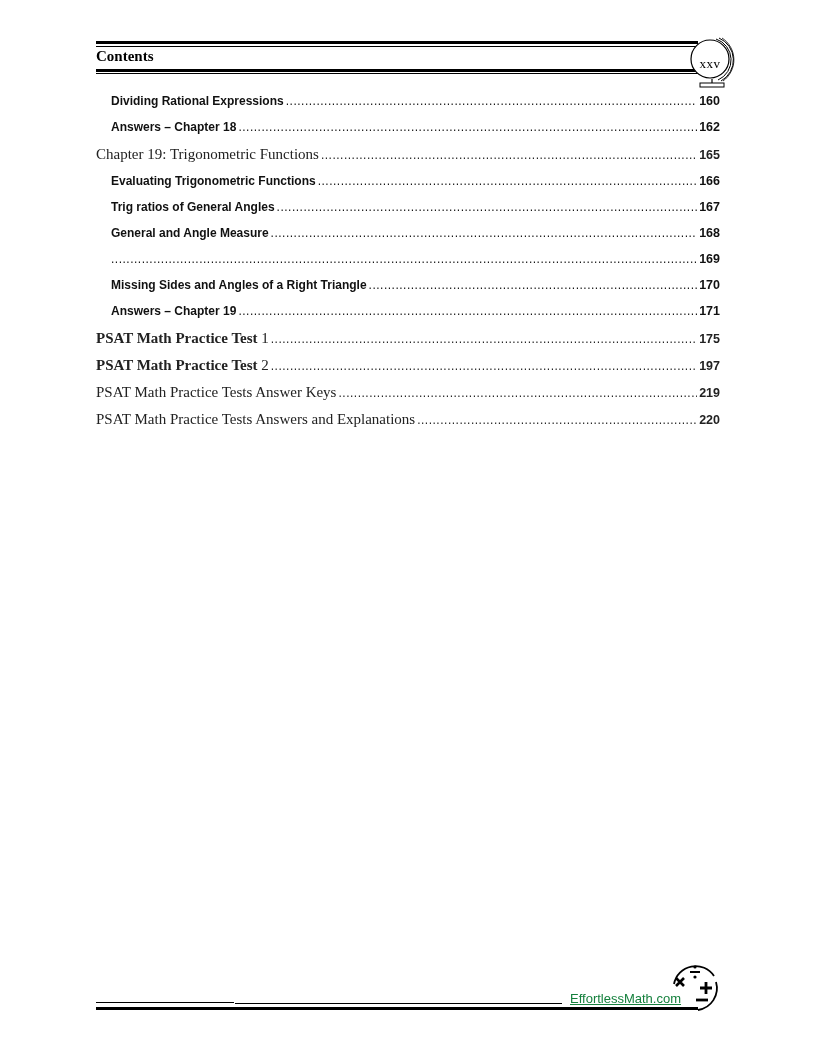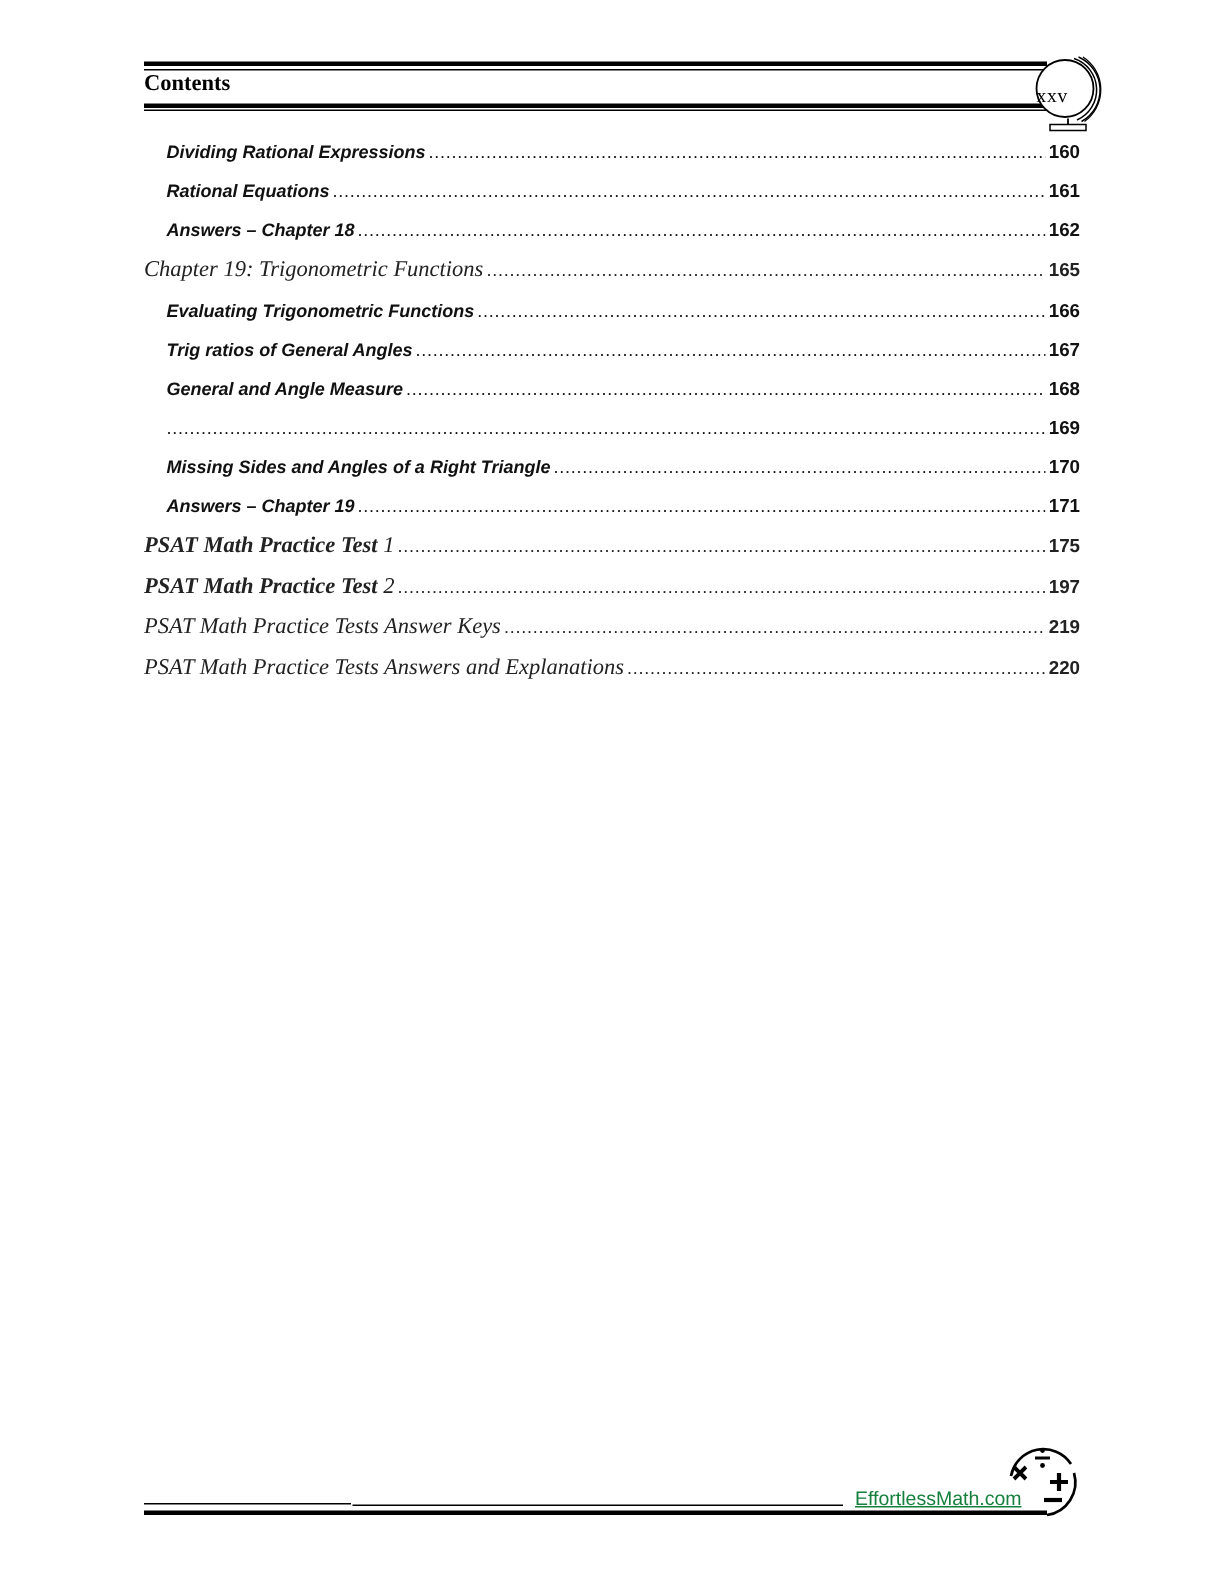--- a/index.html
+++ b/index.html
@@ -7,26 +7,26 @@
 
   
   .header { position: absolute; left: 96px; top: 41px; width: 602px; height: 33px; }
   .header .line-thick-top { position: absolute; left: 0; top: 0; width: 100%; height: 3px; background: #000; }
   .header .line-thin-top { position: absolute; left: 0; top: 5px; width: 100%; height: 1px; background: #000; }
   .header .line-thick-bot { position: absolute; left: 0; top: 28px; width: 100%; height: 3px; background: #000; }
   .header .line-thin-bot { position: absolute; left: 0; top: 32px; width: 100%; height: 1px; background: #000; }
   .header .title { position: absolute; left: 0; width: 624px; top: 7px; font-family: "Liberation Serif", serif; font-weight: bold; font-size: 15px; }
 
   .globe { position: absolute; left: 688px; top: 37px; width: 50px; height: 52px; }
-  .globe .page-num { position: absolute; left: 3px; top: 8px; width: 38px; height: 38px; line-height: 38px; font-family: "Liberation Serif", serif; font-size: 13px; letter-spacing: 0.5px; }
+  .globe .page-num { position: absolute; left: 3px; top: 8px; width: 38px; height: 38px; line-height: 38px; text-align: center; font-family: "Liberation Serif", serif; font-size: 13px; letter-spacing: 0.5px; }
 
   
   .toc { position: absolute; left: 96px; top: 94px; width: 624px; }
   .toc-row { position: relative; display: flex; align-items: baseline; width: 624px; }
-  .toc-row .label { white-space: nowrap; padding-right: 2px; font-style: italic; }
+  .toc-row .label { white-space: nowrap; padding-right: 2px; }
   .toc-row .dots { flex: 1; overflow: hidden; white-space: nowrap; height: 1.2em; }
   .toc-row .dots::after { content: "........................................................................................................................................................................................................................................................................................................."; letter-spacing: 0.5px; }
   .toc-row .page { white-space: nowrap; padding-left: 2px; font-family: "Liberation Sans", sans-serif; font-weight: bold; font-size: 12.5px; }
 
   .toc-row.sub { height: 26px; padding-left: 15px; width: 609px; font-family: "Liberation Sans", sans-serif; font-size: 12px; font-weight: bold; color: #111; }
   .toc-row.sub .dots { font-weight: normal; }
   .toc-row.chapter { height: 28px; font-family: "Liberation Serif", serif; font-size: 15px; color: #222; }
   .toc-row.chapter .dots { font-family: "Liberation Sans", sans-serif; font-size: 12px; }
   .toc-row.chapter.bold .label b { font-weight: bold; }
   .toc-row.tall { height: 27px; }
@@ -60,25 +60,20 @@
     <rect x="12" y="46" width="24" height="4" fill="#fff" stroke="#000" stroke-width="1"></rect>
   </svg>
   <div class="page-num">xxv</div>
 </div>
 
 <div class="toc">
   <div class="toc-row sub">
     <span class="label">Dividing Rational Expressions</span>
     <span class="dots"></span>
     <span class="page">160</span>
-  </div>
-  <div class="toc-row sub">
-    <span class="label">Rational Equations</span>
-    <span class="dots"></span>
-    <span class="page">161</span>
   </div>
   <div class="toc-row sub">
     <span class="label">Answers – Chapter 18</span>
     <span class="dots"></span>
     <span class="page">162</span>
   </div>
   <div class="toc-row chapter">
     <span class="label">Chapter 19: Trigonometric Functions</span>
     <span class="dots"></span>
     <span class="page">165</span>

